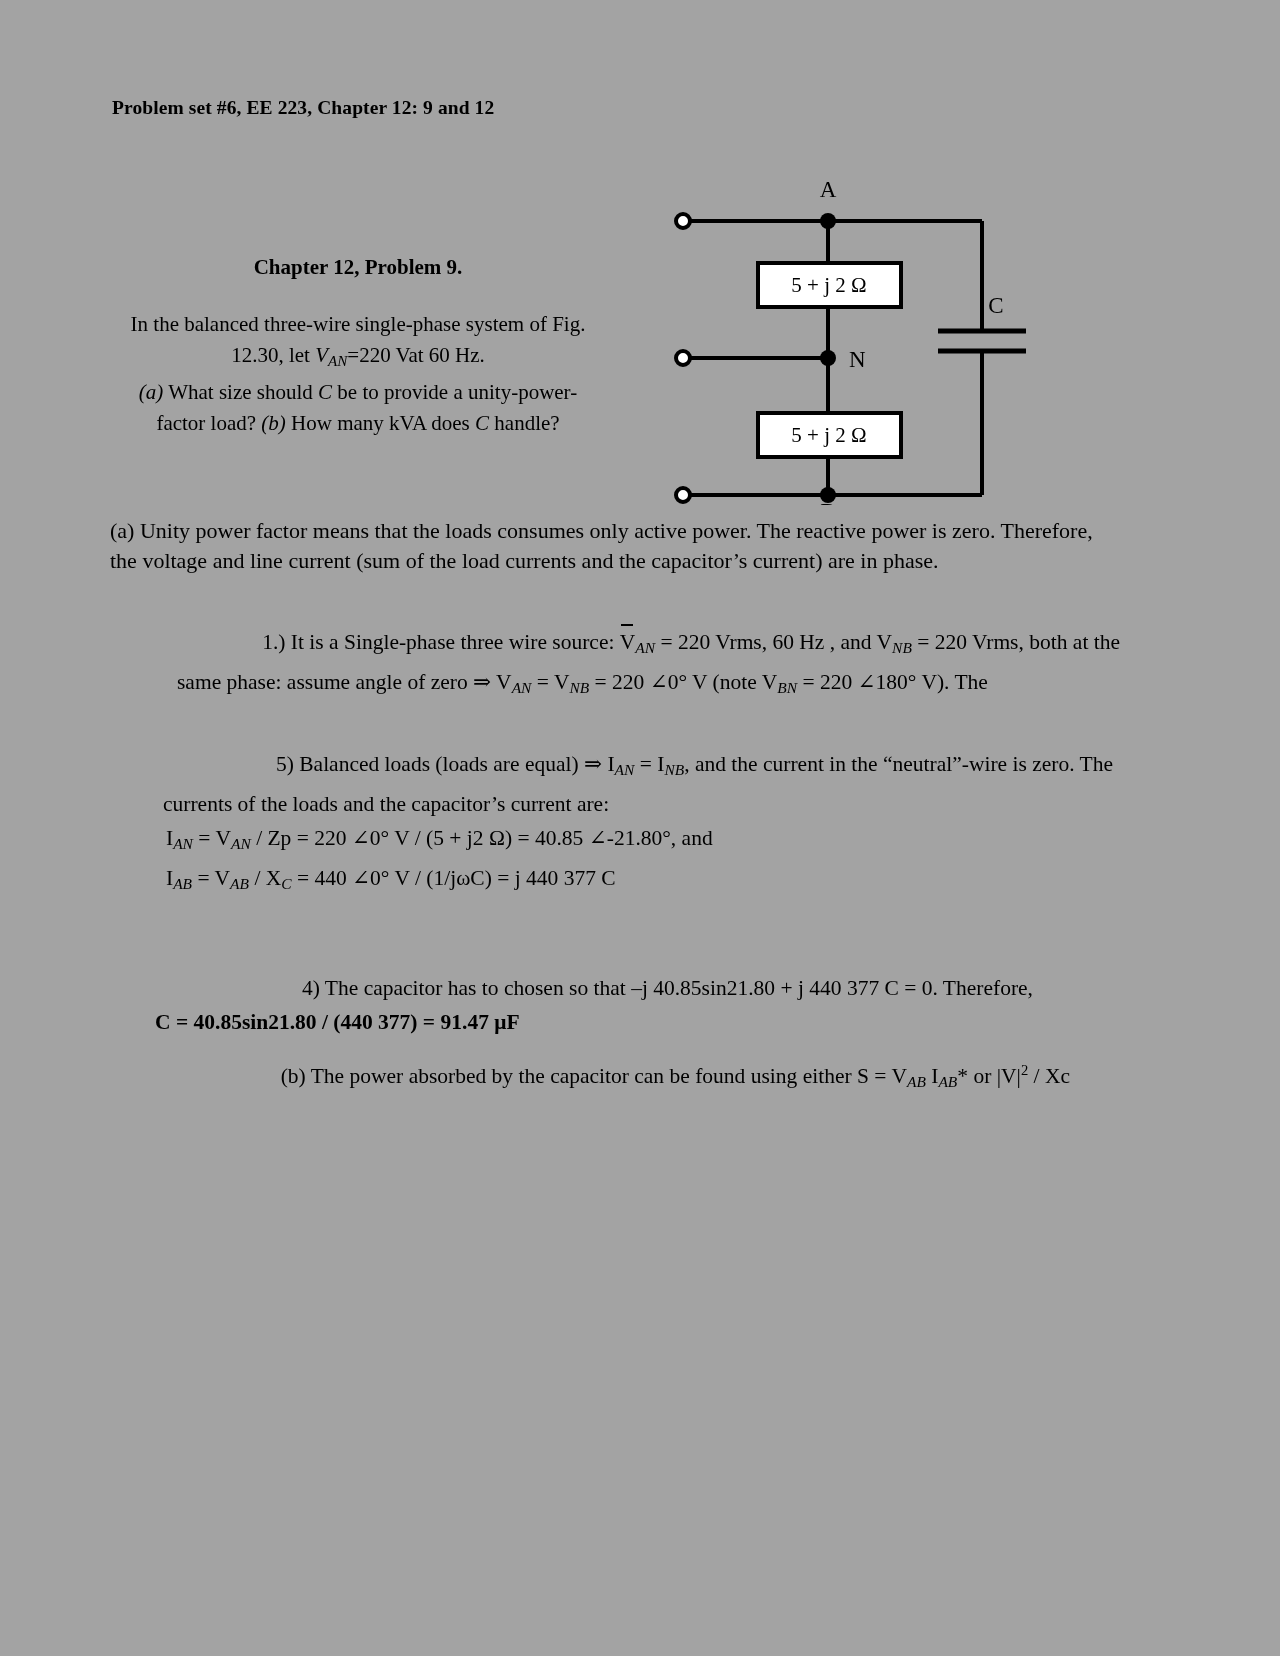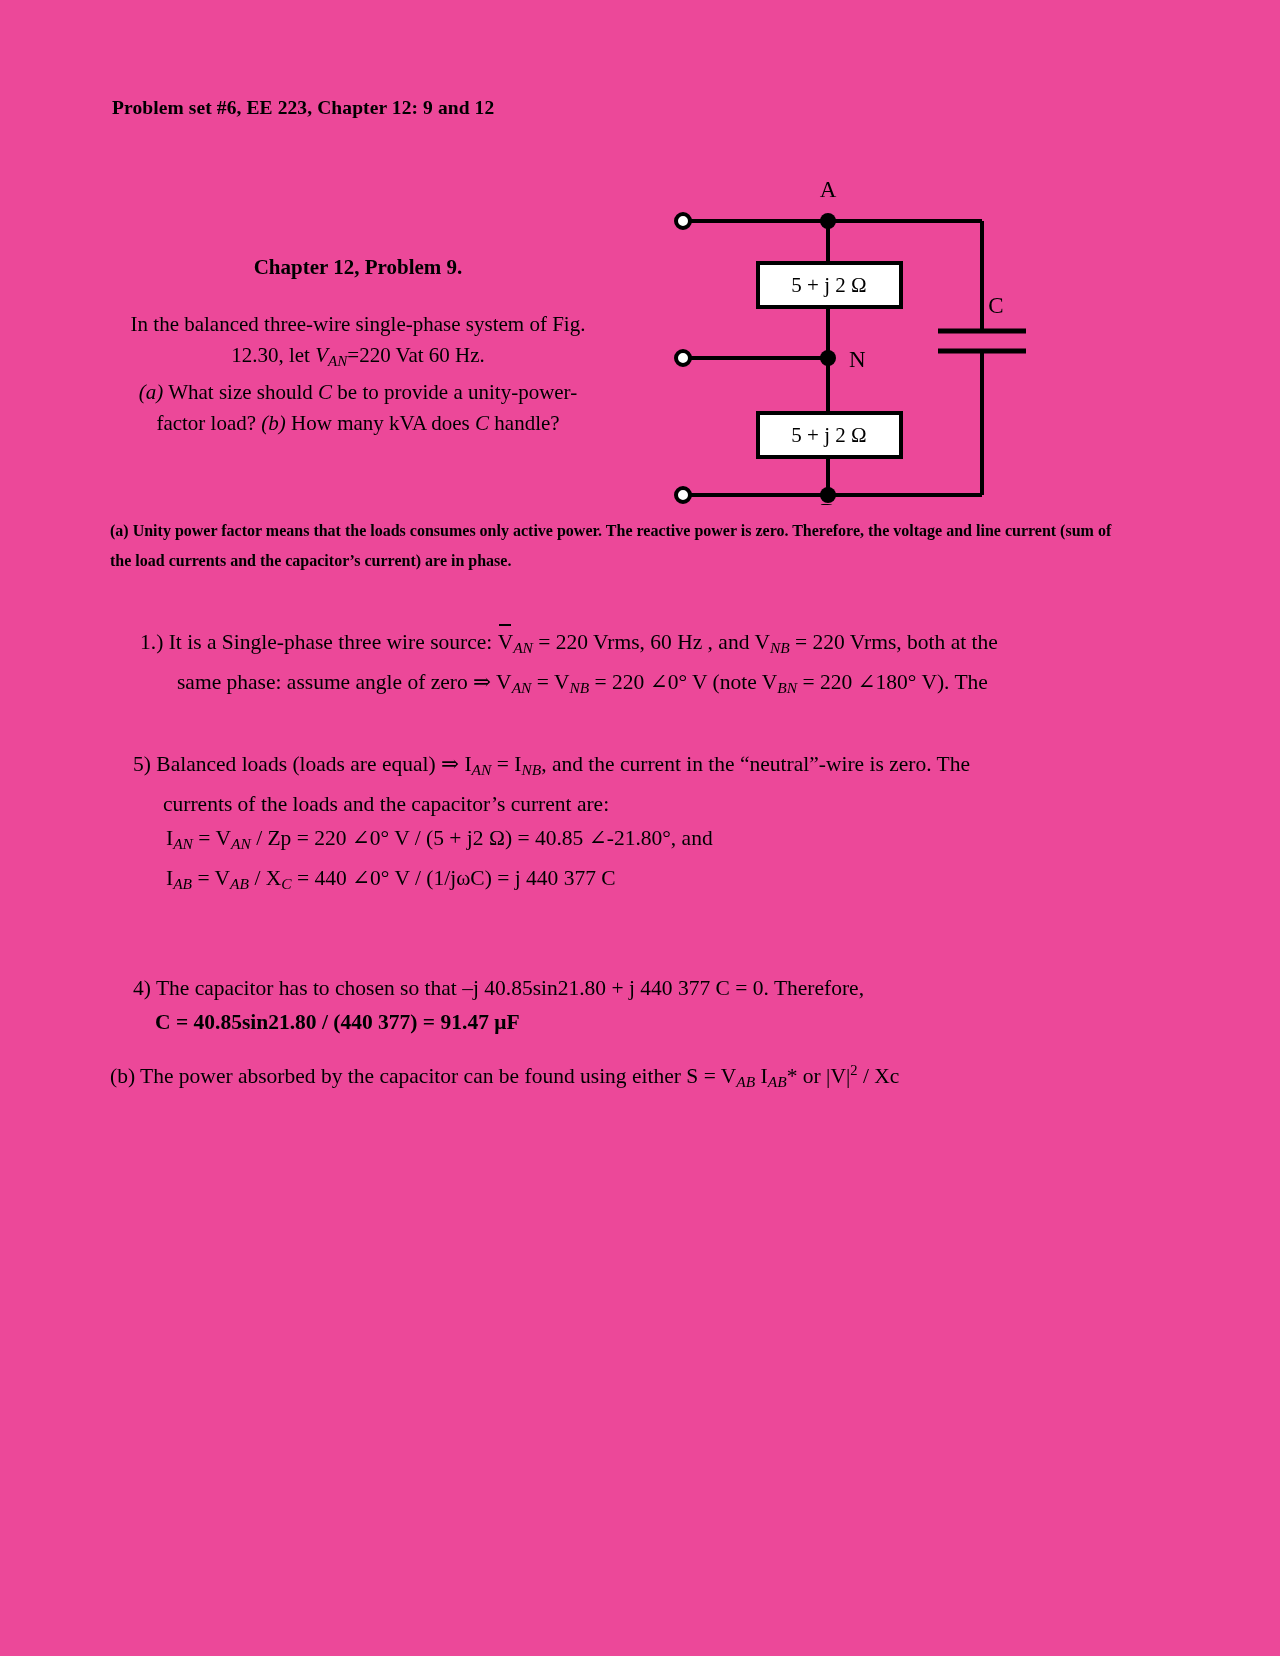--- a/index.html
+++ b/index.html
@@ -12,21 +12,21 @@
     height: 1656px;
     position: relative;
     font-family: "Liberation Serif", "DejaVu Serif", serif;
     color: #000000;
     overflow: hidden;
   }
   .page {
     position: relative;
     width: 1280px;
     height: 1656px;
-    background: #ec4899;
+    background: #a3a3a3;
   }
 
   
   .doc-header {
     position: absolute;
     left: 112px;
     top: 97px;
     font-size: 19.5px;
     font-weight: bold;
     letter-spacing: 0.1px;
@@ -64,43 +64,43 @@
     left: 660px;
     top: 175px;
     width: 400px;
     height: 330px;
   }
   .circuit svg { display: block; }
 
   
   .para {
     position: absolute;
-    font-size: 16px;
+    font-size: 22px;
     line-height: 30px;
-    font-weight: bold;
   }
   .para-a {
     left: 110px;
     top: 516px;
     width: 1010px;
   }
   .item {
     position: absolute;
     font-size: 21.5px;
     line-height: 34px;
   }
   .item-1 { left: 140px; top: 625px; width: 980px; }
   .item-2 { left: 133px; top: 747px; width: 980px; }
   .item-3 { left: 133px; top: 888px; width: 900px; }
   .item-4 { left: 133px; top: 971px; width: 900px; }
   .para-b { left: 110px; top: 1053px; width: 960px; }
 
   .hang {
     display: block;
     text-indent: 0;
+    text-align: right;
   }
   .indent1 { display: block; padding-left: 37px; }
   .indent2 { display: block; padding-left: 30px; }
   .indent3 { display: block; padding-left: 22px; }
   .eqline { display: block; padding-left: 33px; white-space: nowrap; }
   .overbar {
     position: relative;
     display: inline-block;
   }
   .overbar::before {

